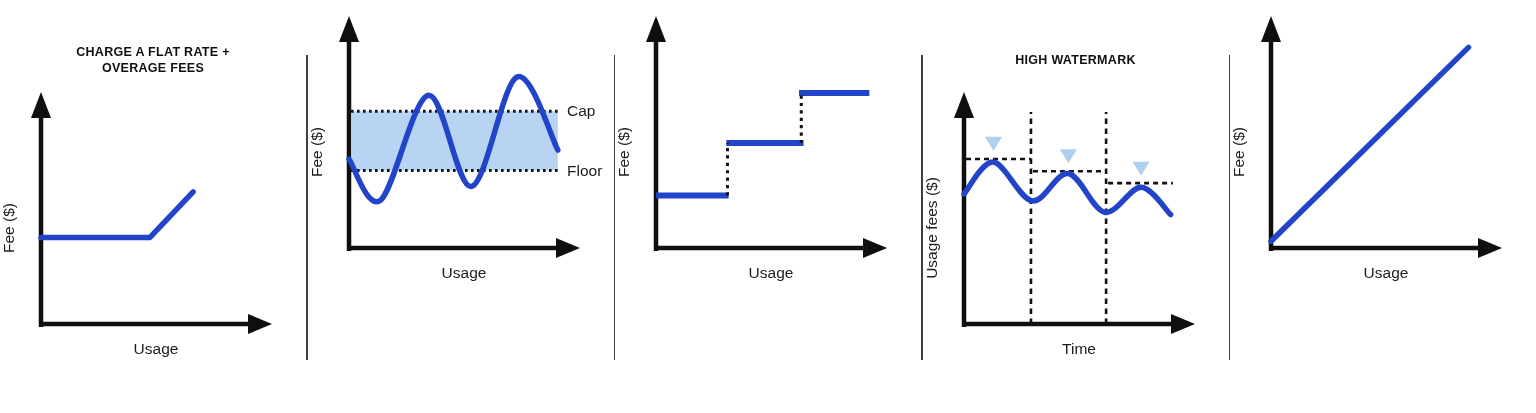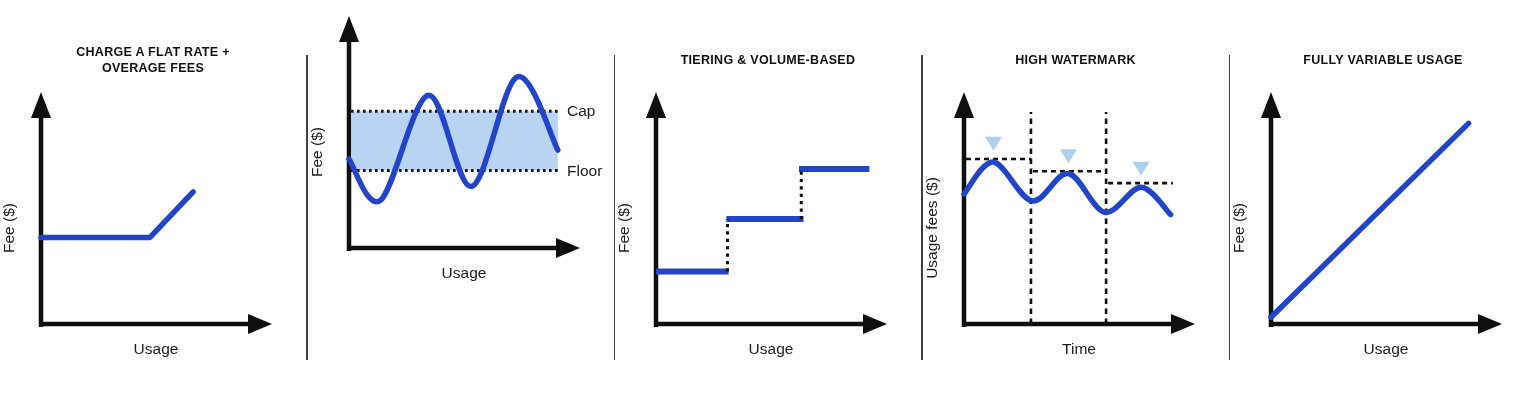--- a/index.html
+++ b/index.html
@@ -66,21 +66,20 @@
       <text class="annot" x="259" y="116">Cap</text>
       <text class="annot" x="259" y="176">Floor</text>
       <text class="axlabel" transform="translate(14,152) rotate(-90)" text-anchor="middle">Fee ($)</text>
       <text class="axlabel" x="156" y="278" text-anchor="middle">Usage</text>
     </svg>
   </section>
 
   <div class="divider"></div>
 
   <section class="panel">
-    <h3 class="title">TIERING &amp; VOLUME-BASED</h3>
     <svg class="chart" width="306" height="300" viewBox="0 0 306 300">
       <g>
         <line class="axis" x1="41" y1="251" x2="41" y2="40"></line>
         <polygon class="ah" points="41,16 31,42 51,42"></polygon>
         <line class="axis" x1="39" y1="248" x2="251" y2="248"></line>
         <polygon class="ah" points="272,248 248,238 248,258"></polygon>
       </g>
       <g class="plot">
           <line x1="41" y1="195.56" x2="113.64" y2="195.56" stroke="#2244c8" stroke-width="6"></line>
           <line x1="111.37" y1="143.12" x2="188.55" y2="143.12" stroke="#2244c8" stroke-width="6"></line>
@@ -116,21 +115,20 @@
           <polygon points="209.56,85.80000000000001 226.56,85.80000000000001 218.06,99.80000000000001" fill="#aed0ee"></polygon>
         </g>
       <text class="axlabel" transform="translate(14,152) rotate(-90)" text-anchor="middle">Usage fees ($)</text>
       <text class="axlabel" x="156" y="278" text-anchor="middle">Time</text>
     </svg>
   </section>
 
   <div class="divider"></div>
 
   <section class="panel">
-    <h3 class="title">FULLY VARIABLE USAGE</h3>
     <svg class="chart" width="306" height="300" viewBox="0 0 306 300">
       <g>
         <line class="axis" x1="41" y1="251" x2="41" y2="40"></line>
         <polygon class="ah" points="41,16 31,42 51,42"></polygon>
         <line class="axis" x1="39" y1="248" x2="251" y2="248"></line>
         <polygon class="ah" points="272,248 248,238 248,258"></polygon>
       </g>
       <g class="plot">
           <path d="M41.0 241.2 L 238.5 47.4" fill="none" stroke="#2244c8" stroke-width="5.5" stroke-linecap="round" stroke-linejoin="round"></path>
         </g>

